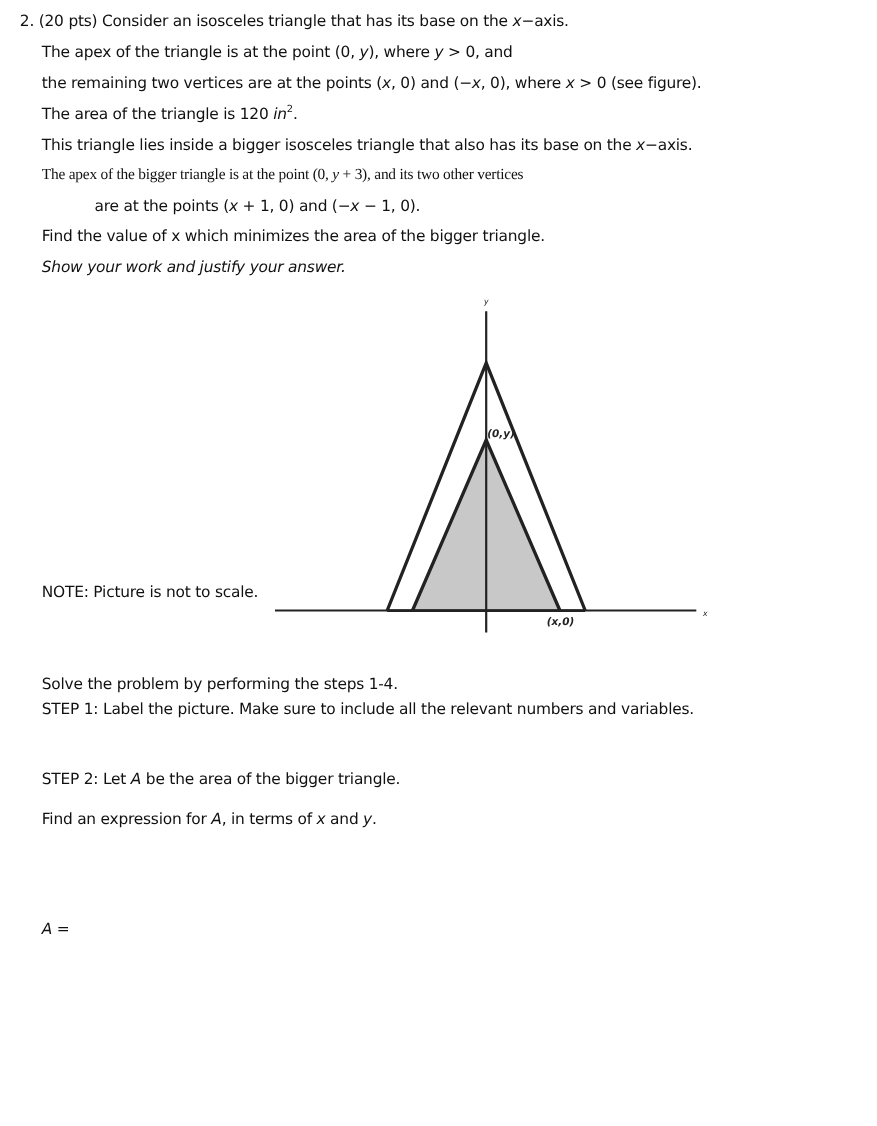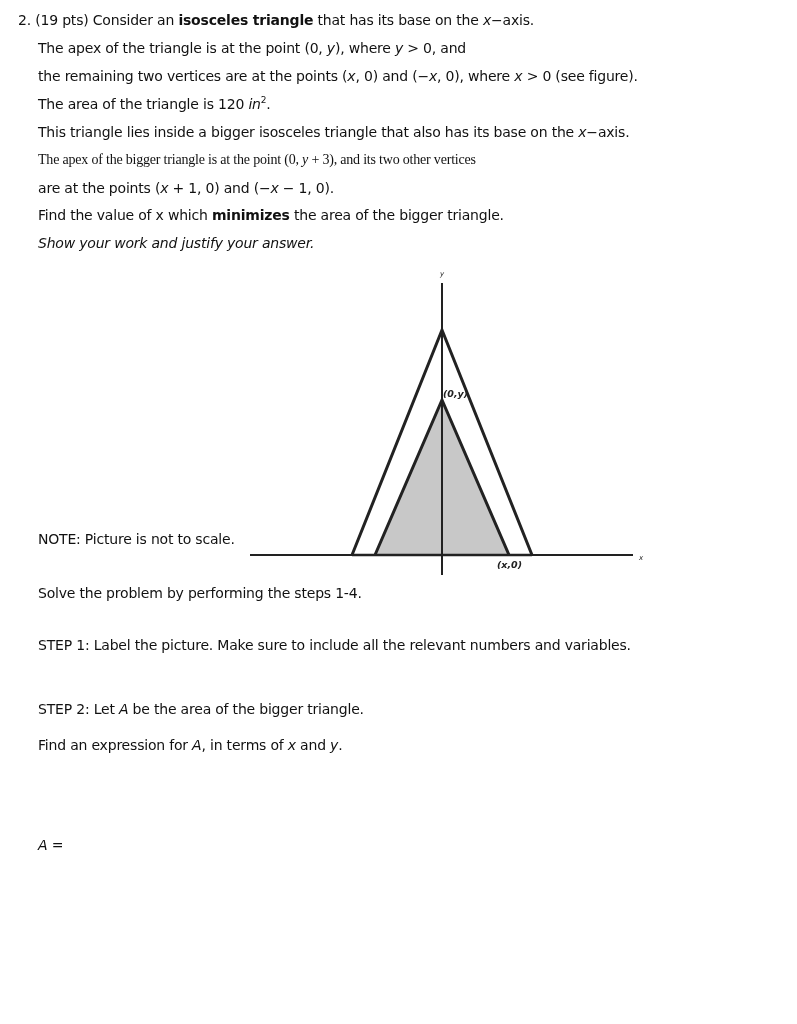--- a/index.html
+++ b/index.html
@@ -7,31 +7,31 @@
     width: 797px; height: 1024px; position: relative; overflow: hidden;
     font-family: "DejaVu Sans", "Liberation Sans", sans-serif;
     color: #111;
   }
   .line {
     position: absolute; left: 38px; font-size: 14px; line-height: 18px;
     white-space: nowrap; letter-spacing: -0.2px;
   }
   .line.num { left: 18px; }
   .line .i { font-style: italic; }
-  .line b { font-weight: bold; margin-top: 36px; }
+  .line b { font-weight: normal; margin-top: 36px; }
   sup { font-size: 9px; vertical-align: 6px; line-height: 0; }
   #figure { position: absolute; left: 0; top: 0; }
   .fig-label { font-family: "DejaVu Sans", sans-serif; font-style: italic; fill: #222; }
 </style>
 </head>
 <body>
 
 <div class="line num" style="top:11px;">
   <span>2.</span>
-  <span>(19 pts)</span>
+  <span>(20 pts)</span>
   <span>Consider an </span><b>isosceles triangle</b><span> that has its base on the </span><span class="i">x</span><span>−axis.</span>
 </div>
 
 <div class="line" style="top:39px;">
   <span>The apex of the triangle is at the point (0, </span><span class="i">y</span><span>), where </span><span class="i">y</span><span> &gt; 0, and</span>
 </div>
 
 <div class="line" style="top:67px;">
   <span>the remaining two vertices are at the points (</span><span class="i">x</span><span>, 0) and (−</span><span class="i">x</span><span>, 0), where </span><span class="i">x</span><span> &gt; 0 (see figure).</span>
 </div>
@@ -41,21 +41,21 @@
 </div>
 
 <div class="line" style="top:123px;">
   <span>This triangle lies inside a bigger isosceles triangle that also has its base on the </span><span class="i">x</span><span>−axis.</span>
 </div>
 
 <div class="line" style="top:151px;font-family:Liberation Serif, serif;">
   <span>The apex of the bigger triangle is at the point (0, </span><span class="i">y</span><span> + 3), and its two other vertices</span>
 </div>
 
-<div class="line" style="top:179px;">
+<div class="line" style="top:179px;margin-left:48px;">
   <span>are at the points (</span><span class="i">x</span><span> + 1, 0) and (−</span><span class="i">x</span><span> − 1, 0).</span>
 </div>
 
 <div class="line" style="top:206px;text-align:right;">
   <span>Find the value of x which </span><b>minimizes</b><span> the area of the bigger triangle.</span>
 </div>
 
 <div class="line" style="top:234px;font-style:italic;">
   <span>Show your work and justify your answer.</span>
 </div>
@@ -74,21 +74,21 @@
   <line x1="352" y1="555" x2="532" y2="555" stroke="#222" stroke-width="2.5"></line>
 
   <text class="fig-label" x="440" y="276" font-size="7">y</text>
   <text class="fig-label" x="639" y="560" font-size="7">x</text>
   <text class="fig-label" x="443" y="397" font-size="9.5" font-weight="bold">(0,y)</text>
   <text class="fig-label" x="497" y="568" font-size="9.5" font-weight="bold">(x,0)</text>
 </svg>
 
 <div class="line" style="top:530px;">NOTE: Picture is not to scale.</div>
 
-<div class="line" style="top:584px;">Solve the problem by performing the steps 1-4.</div>
+<div class="line" style="top:613px;">Solve the problem by performing the steps 1-4.</div>
 
 <div class="line" style="top:636px;">STEP 1: Label the picture. Make sure to include all the relevant numbers and variables.</div>
 
 <div class="line" style="top:700px;text-align:right;">
   <span>STEP 2: Let </span><span class="i">A</span><span> be the area of the bigger triangle.</span>
 </div>
 
 <div class="line" style="top:736px;">
   <span>Find an expression for </span><span class="i">A</span><span>, in terms of </span><span class="i">x</span><span> and </span><span class="i">y</span><span>.</span>
 </div>

